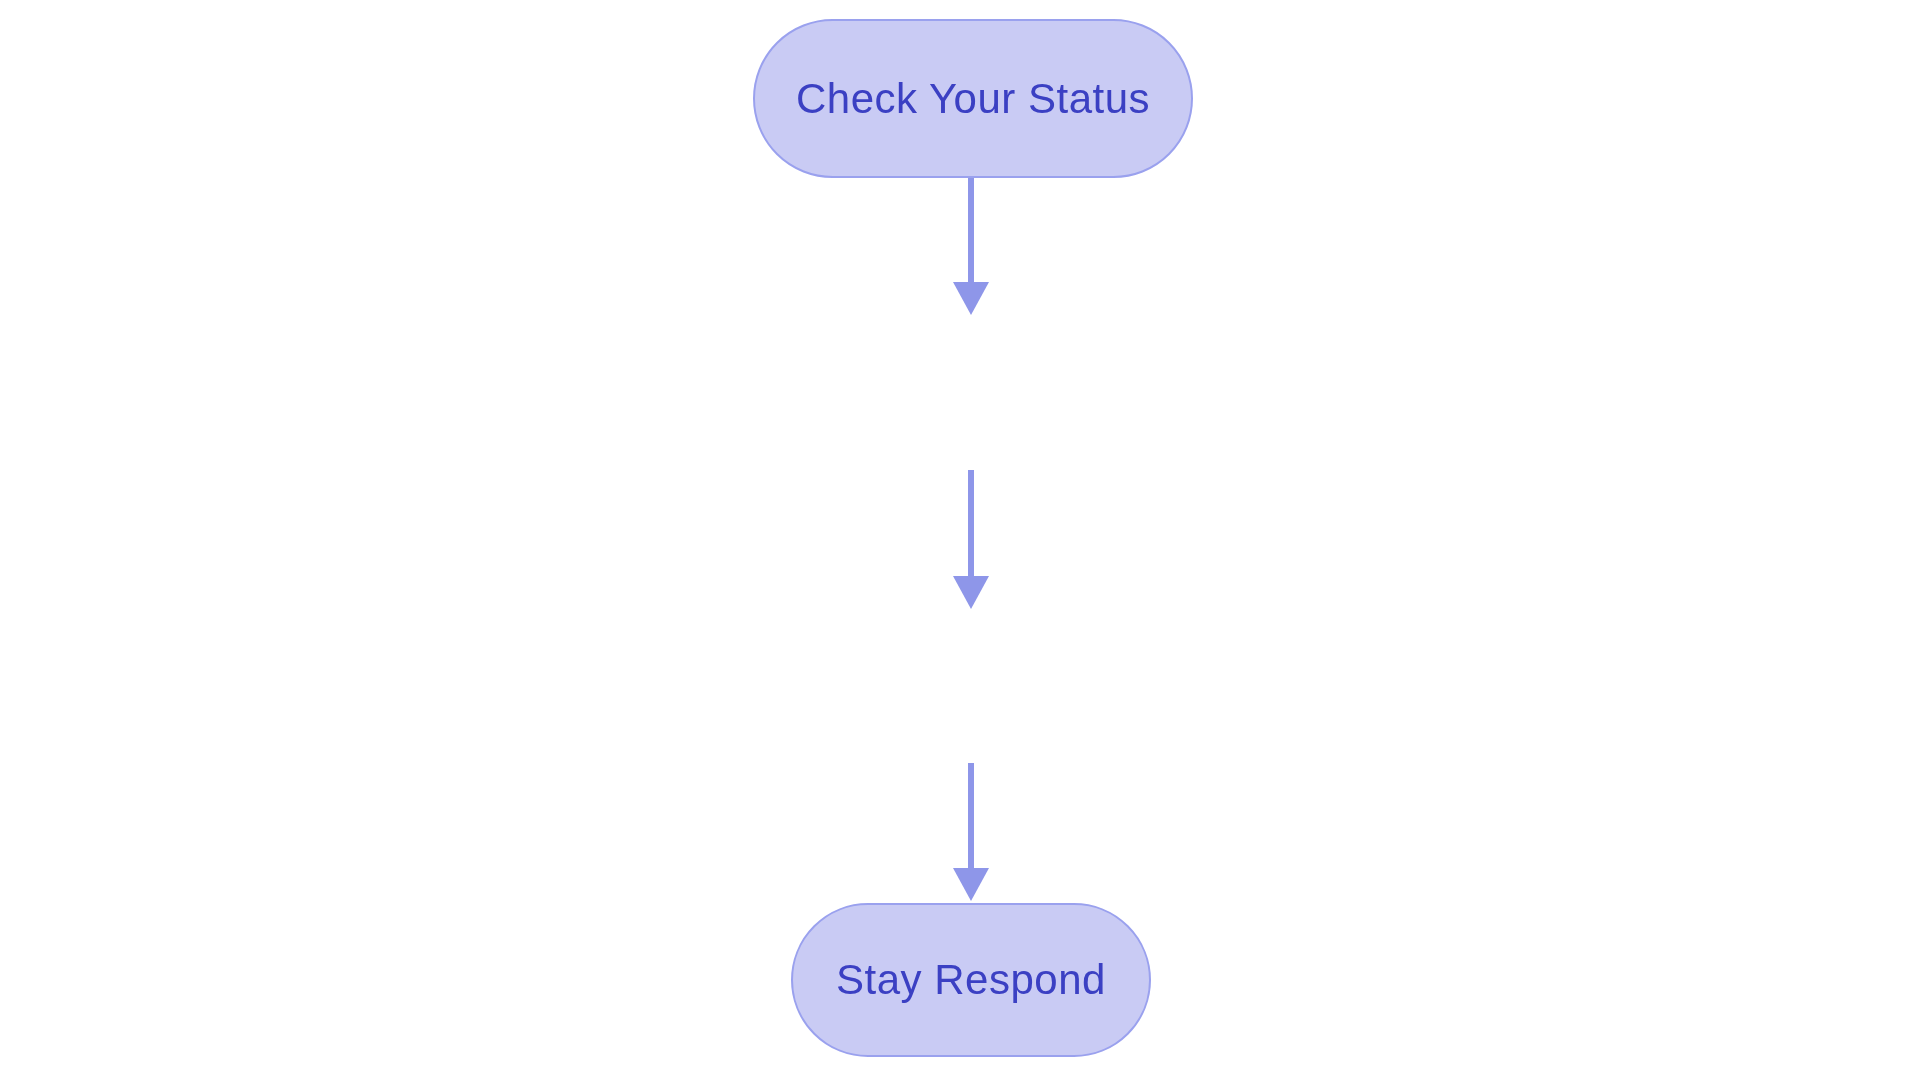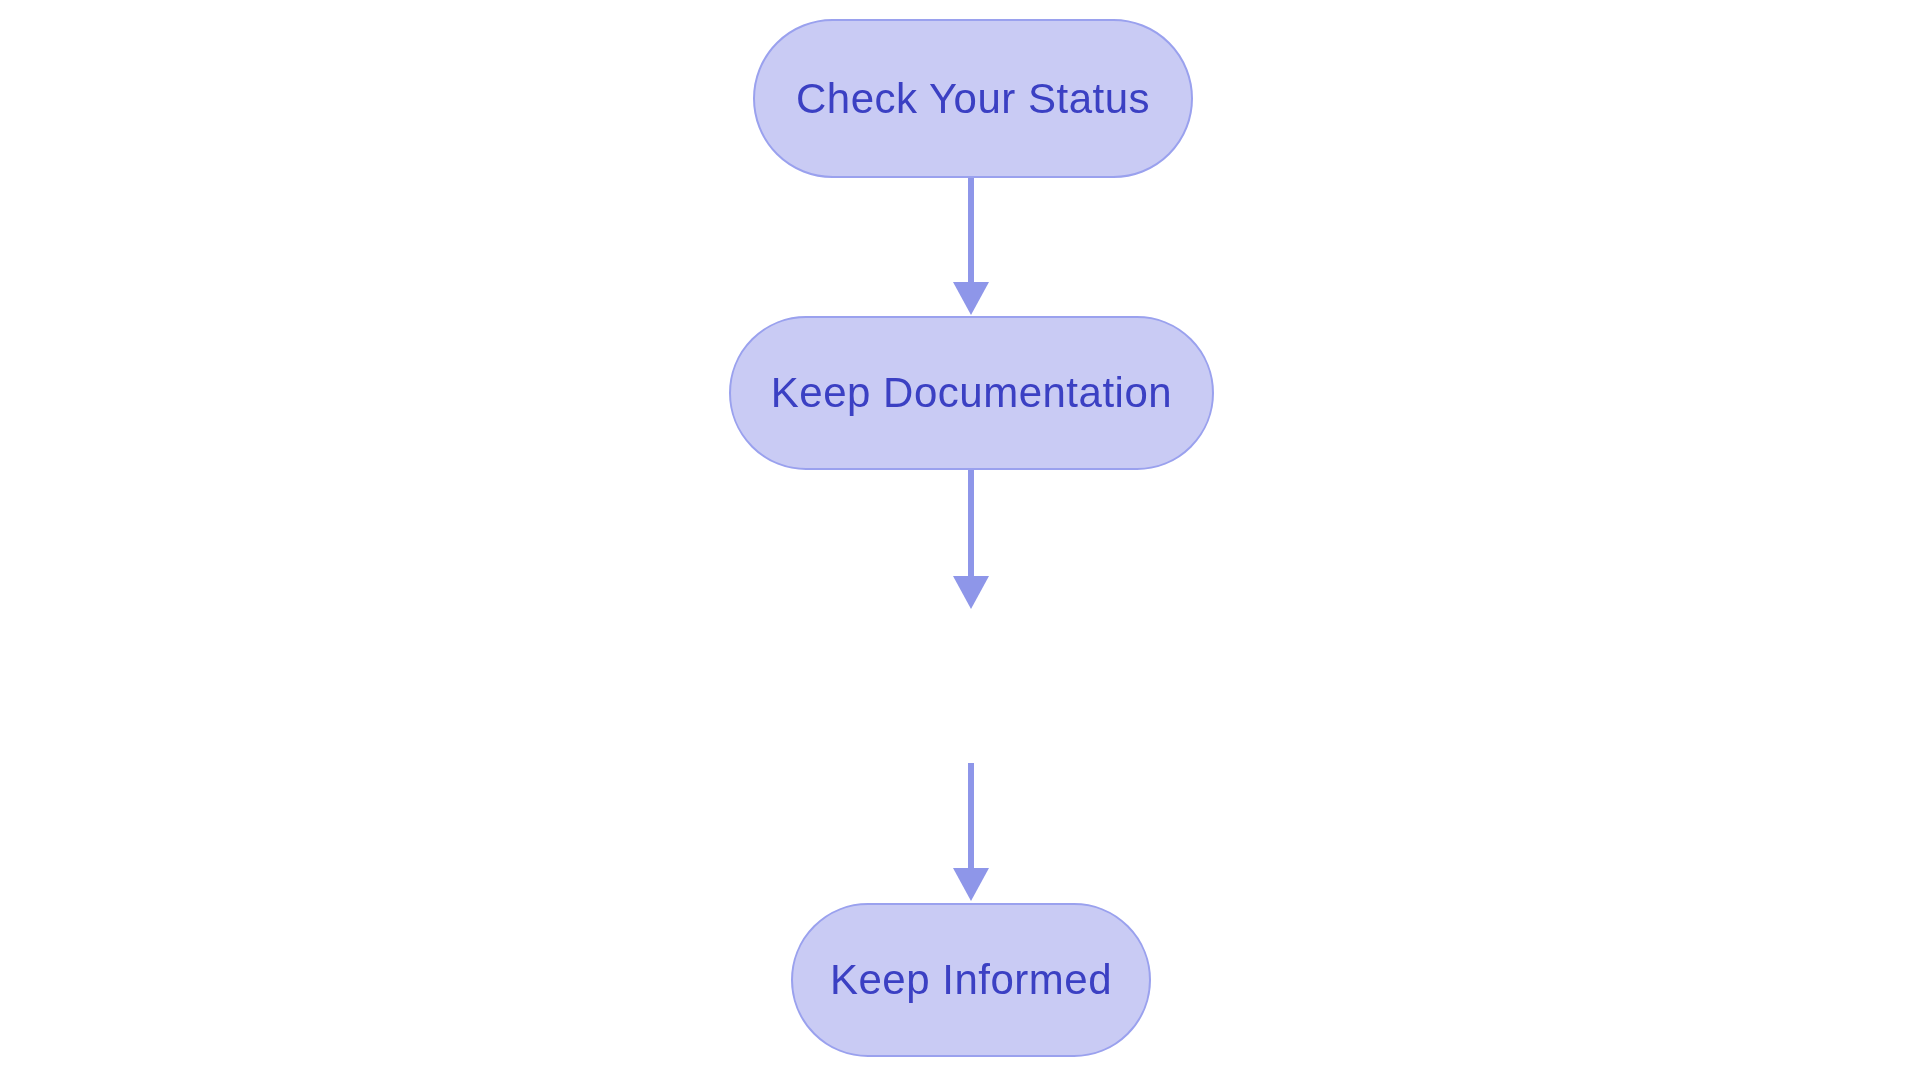--- a/index.html
+++ b/index.html
@@ -71,22 +71,19 @@
     <g>
       <line class="arrow-line" x1="960" y1="763" x2="960" y2="870"></line>
       <polygon class="arrow-head" points="942,868 978,868 960,901"></polygon>
     </g>
   </svg>
 
   <div class="flow-node node-0">
     <span class="node-label">Check Your Status</span>
   </div>
 
-  <div class="flow-node node-1">
-    <span class="node-label">Keep Documentation</span>
-  </div>
 
 
   <div class="flow-node node-3">
-    <span class="node-label">Keep Informed</span>
+    <span class="node-label">Stay Respond</span>
   </div>
 
 </div>
 
 </body></html>

